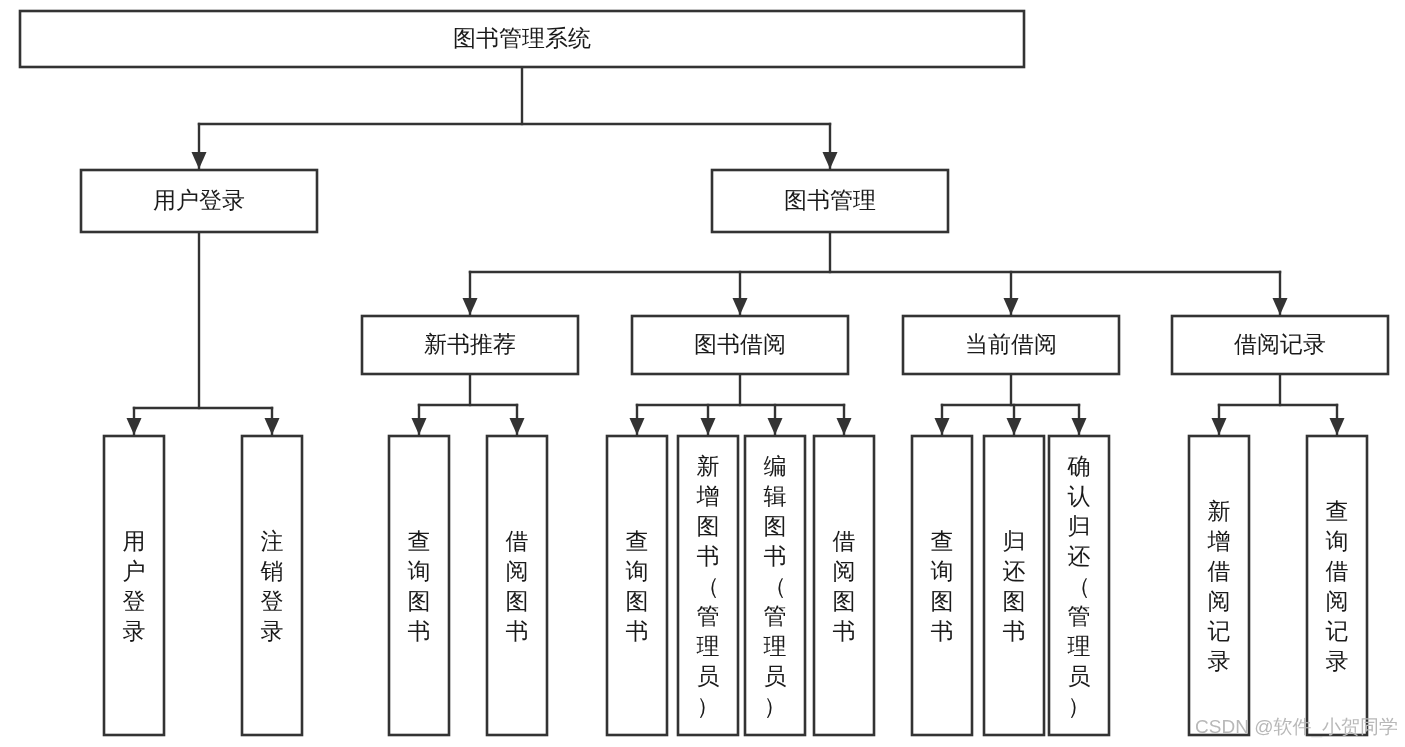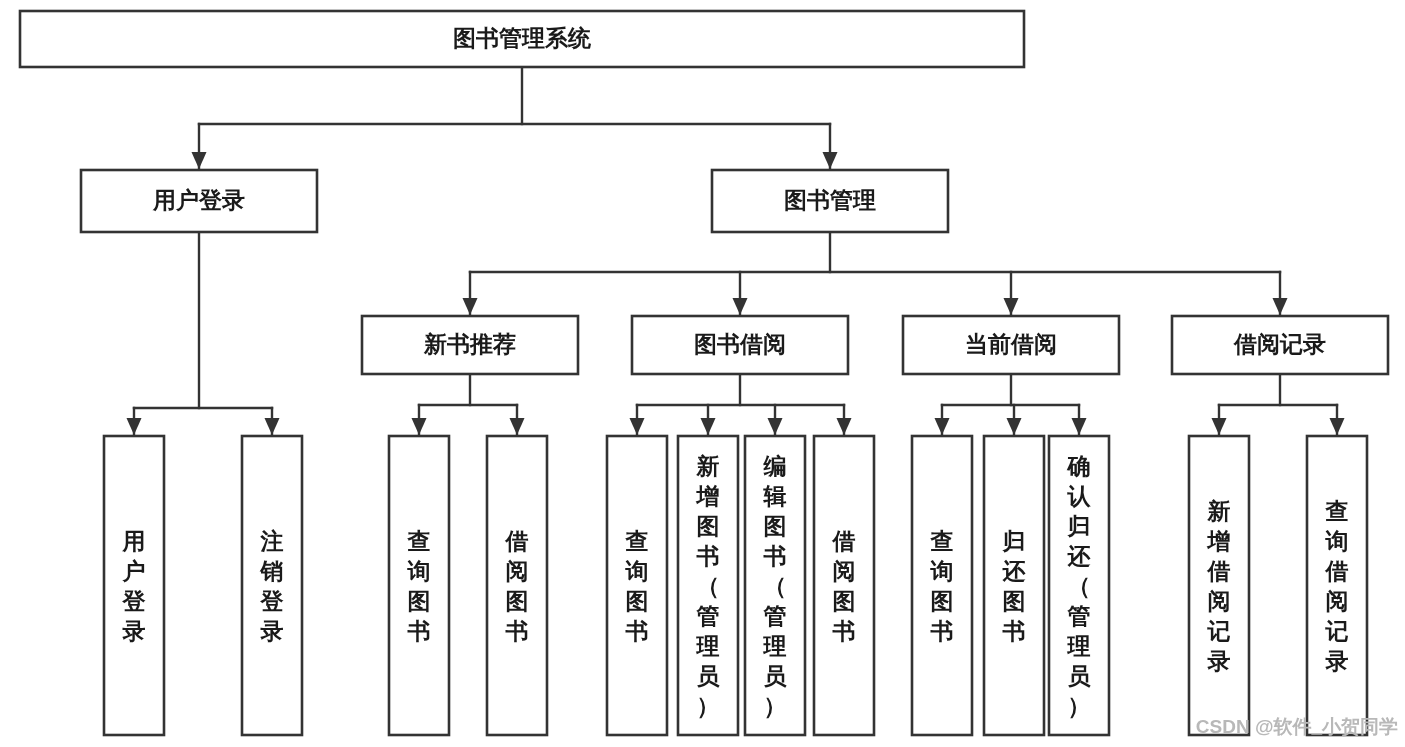--- a/index.html
+++ b/index.html
@@ -11,21 +11,20 @@
     width: 1405px;
     height: 747px;
     font-family: "Liberation Sans", "DejaVu Sans", sans-serif;
     overflow: hidden;
     position: relative;
   }
   #diagram-root {
     position: relative;
     width: 1358px;
     height: 747px;
-    font-weight: bold;
   }
   svg.canvas {
     position: absolute;
     top: 0;
     left: 0;
     width: 1405px;
     height: 747px;
   }
   .node-box {
     fill: #ffffff;

